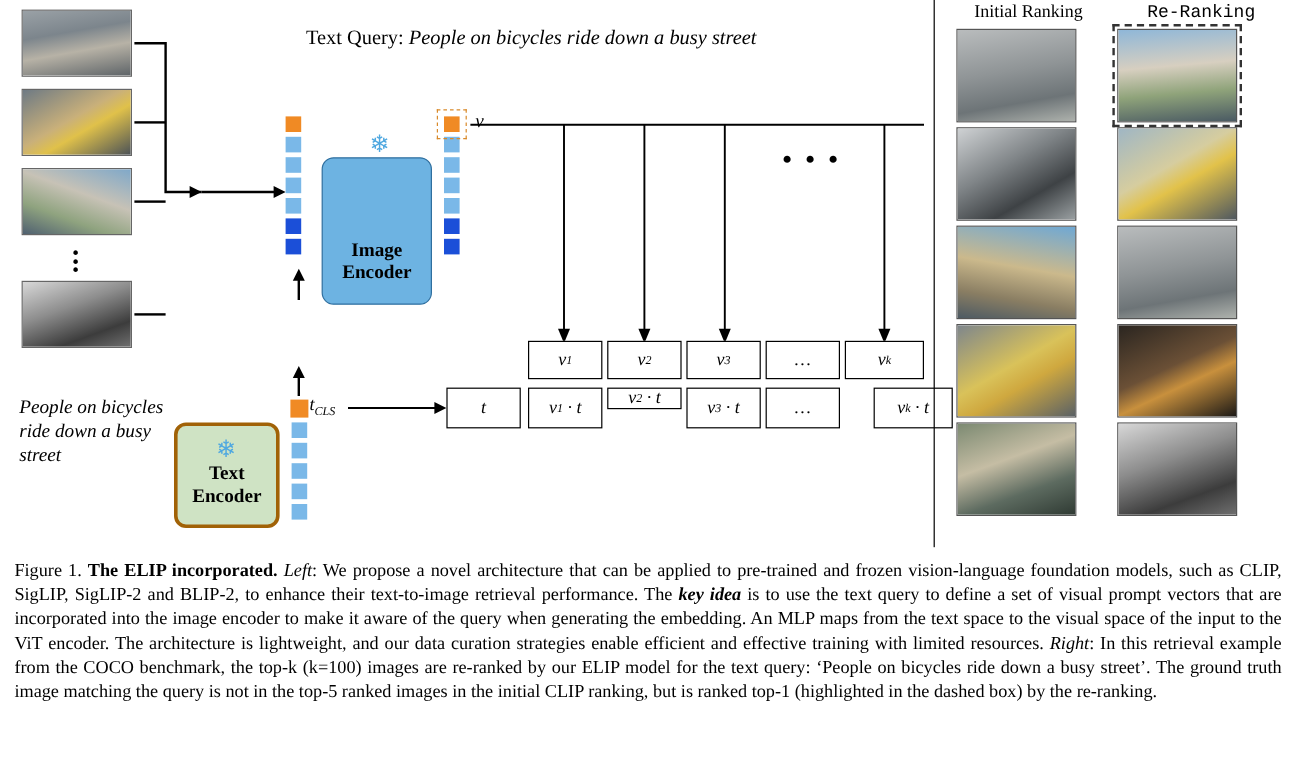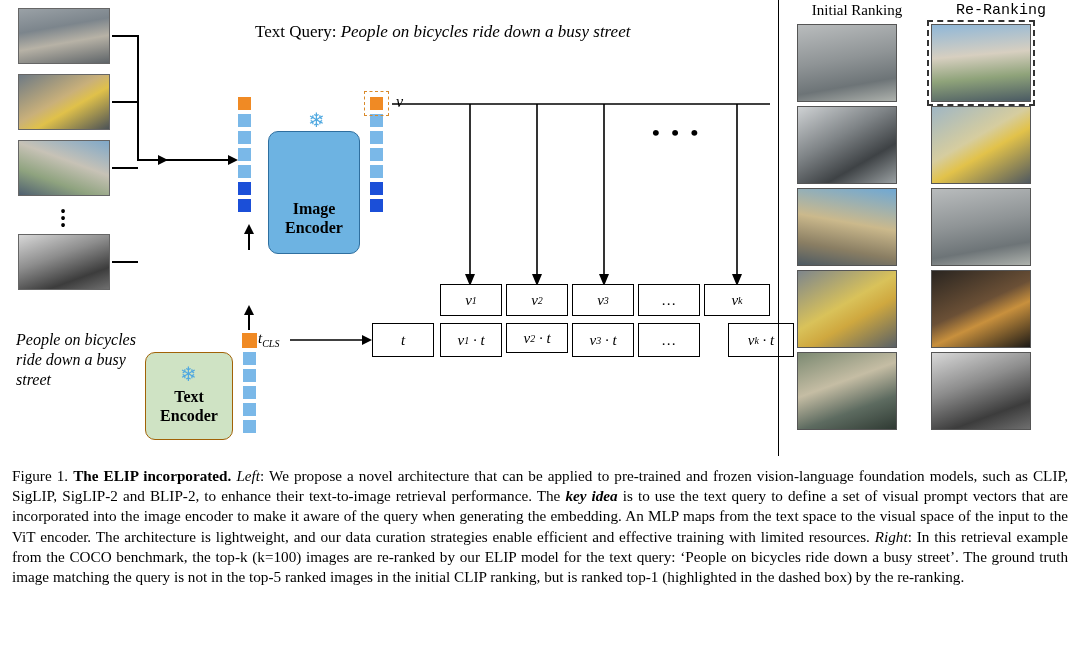--- a/index.html
+++ b/index.html
@@ -76,21 +76,21 @@
     box-sizing: border-box;
     text-align: center;
     line-height: 1.15;
     margin-top: 36px;
   }
   .enc-text {
     position: absolute;
     left: 145px; top: 352px;
     width: 88px; height: 88px;
     background: #cfe3c4;
-    border: 1px solid #a16207;
+    border: 3px solid #a16207;
     border-radius: 10px;
     font-size: 16px;
     font-weight: bold;
     display: flex;
     align-items: flex-end;
     justify-content: center;
     padding-bottom: 14px;
     box-sizing: border-box;
     text-align: center;
     line-height: 1.15;
@@ -344,21 +344,21 @@
 
   <div class="cell" style="left:440px; top:284px; width:62px; height:32px;">v<sub>1</sub></div>
   <div class="cell" style="left:506px; top:284px; width:62px; height:32px;">v<sub>2</sub></div>
   <div class="cell" style="left:572px; top:284px; width:62px; height:32px;">v<sub>3</sub></div>
   <div class="cell" style="left:638px; top:284px; width:62px; height:32px;">…</div>
   <div class="cell" style="left:704px; top:284px; width:66px; height:32px;">v<sub>k</sub></div>
 
   <div class="cell" style="left:372px; top:323px; width:62px; height:34px;">t</div>
 
   <div class="cell" style="left:440px; top:323px; width:62px; height:34px;">v<sub>1</sub>&nbsp;· t</div>
-  <div class="cell" style="left:506px; top:323px; width:62px; height:30px;">v<sub>2</sub>&nbsp;· t</div>
+  <div class="cell" style="left:506px; top:323px; width:62px; height:18px;">v<sub>2</sub>&nbsp;· t</div>
   <div class="cell" style="left:572px; top:323px; width:62px; height:34px;">v<sub>3</sub>&nbsp;· t</div>
   <div class="cell" style="left:638px; top:323px; width:62px; height:34px;">…</div>
   <div class="cell" style="left:728px; top:323px; width:66px; height:34px;">v<sub>k</sub>&nbsp;· t</div>
 
   <div class="right-panel">
     <div class="rp-head left-h">Initial Ranking</div>
     <div class="rp-head right-h">Re-Ranking</div>
 
     <div class="rp-img" style="left:18px; top:24px;">
       <div class="ph" style="background:linear-gradient(170deg,#b9bcbd 0%,#8f9496 45%,#6d7477 75%,#aeb2ad 100%);"></div>

